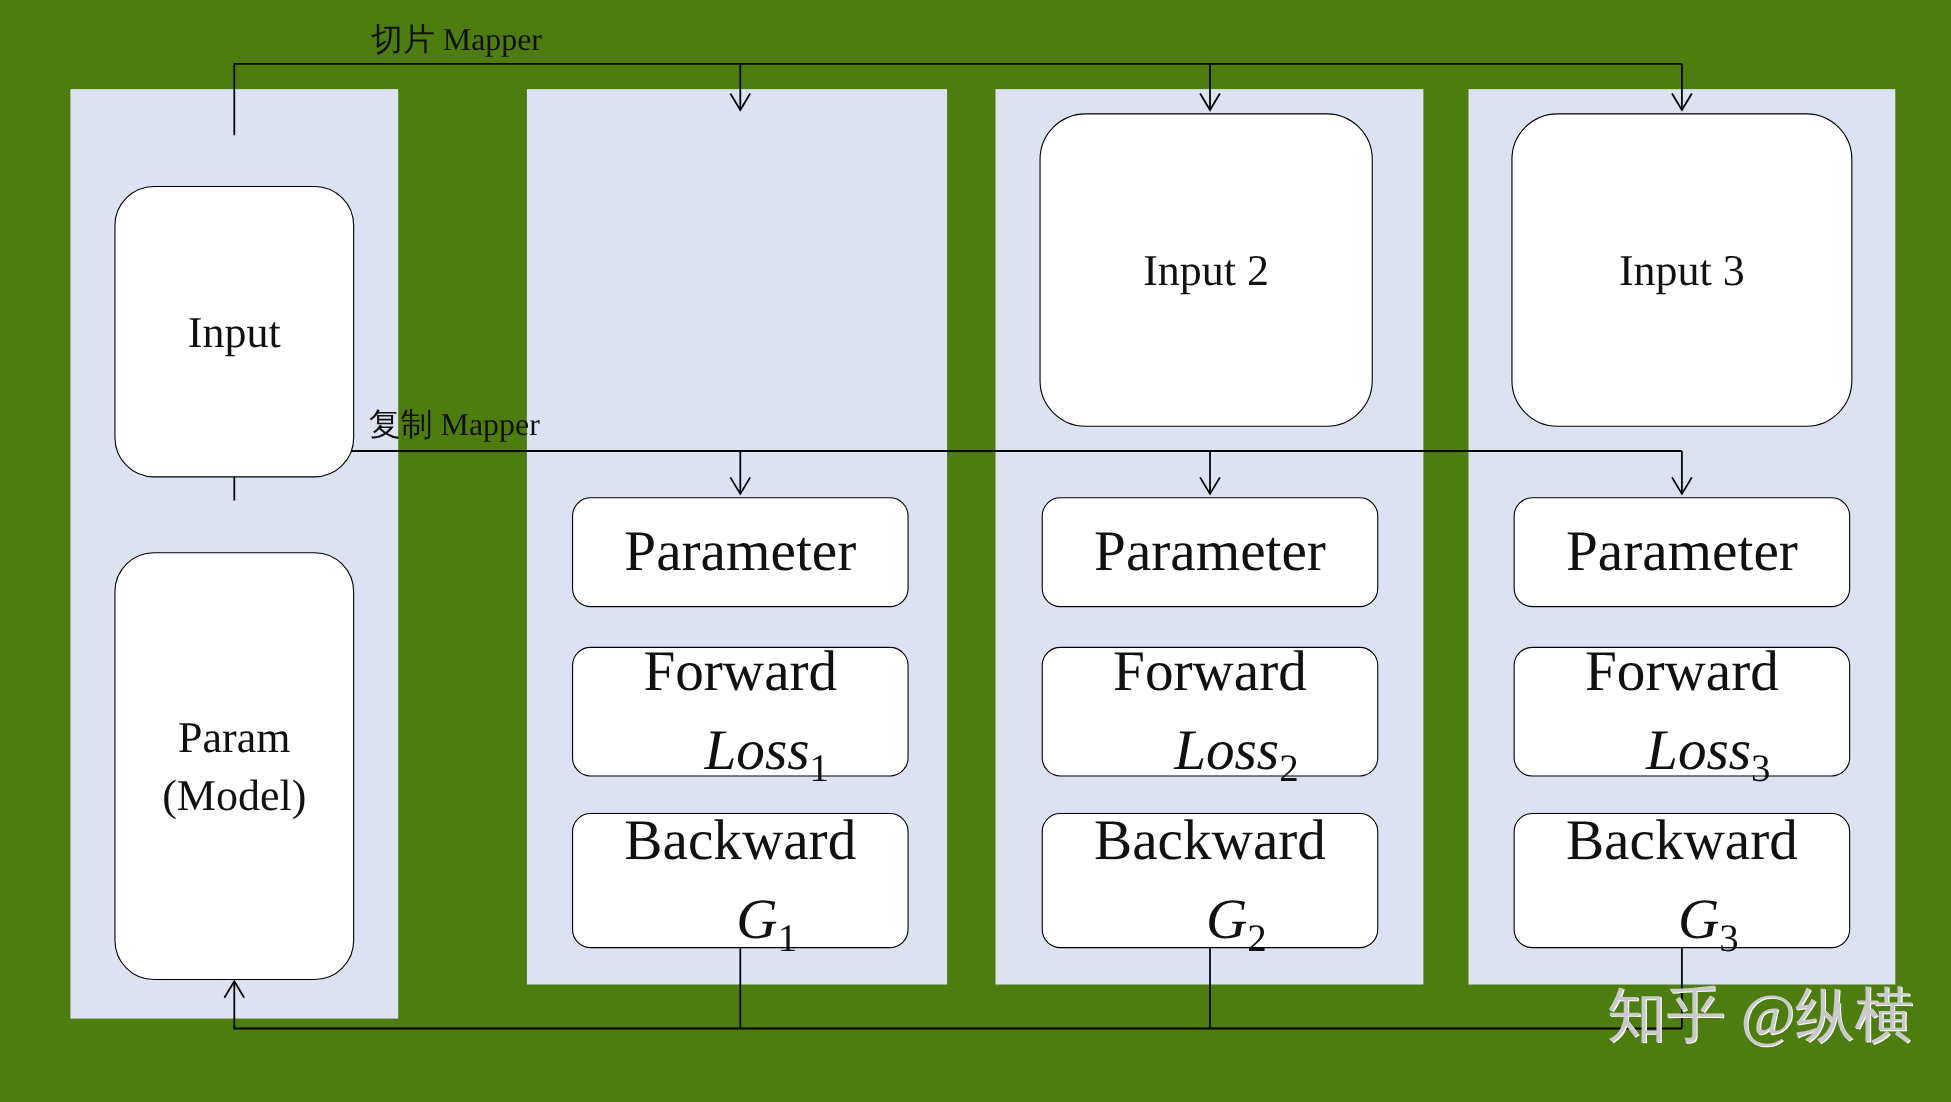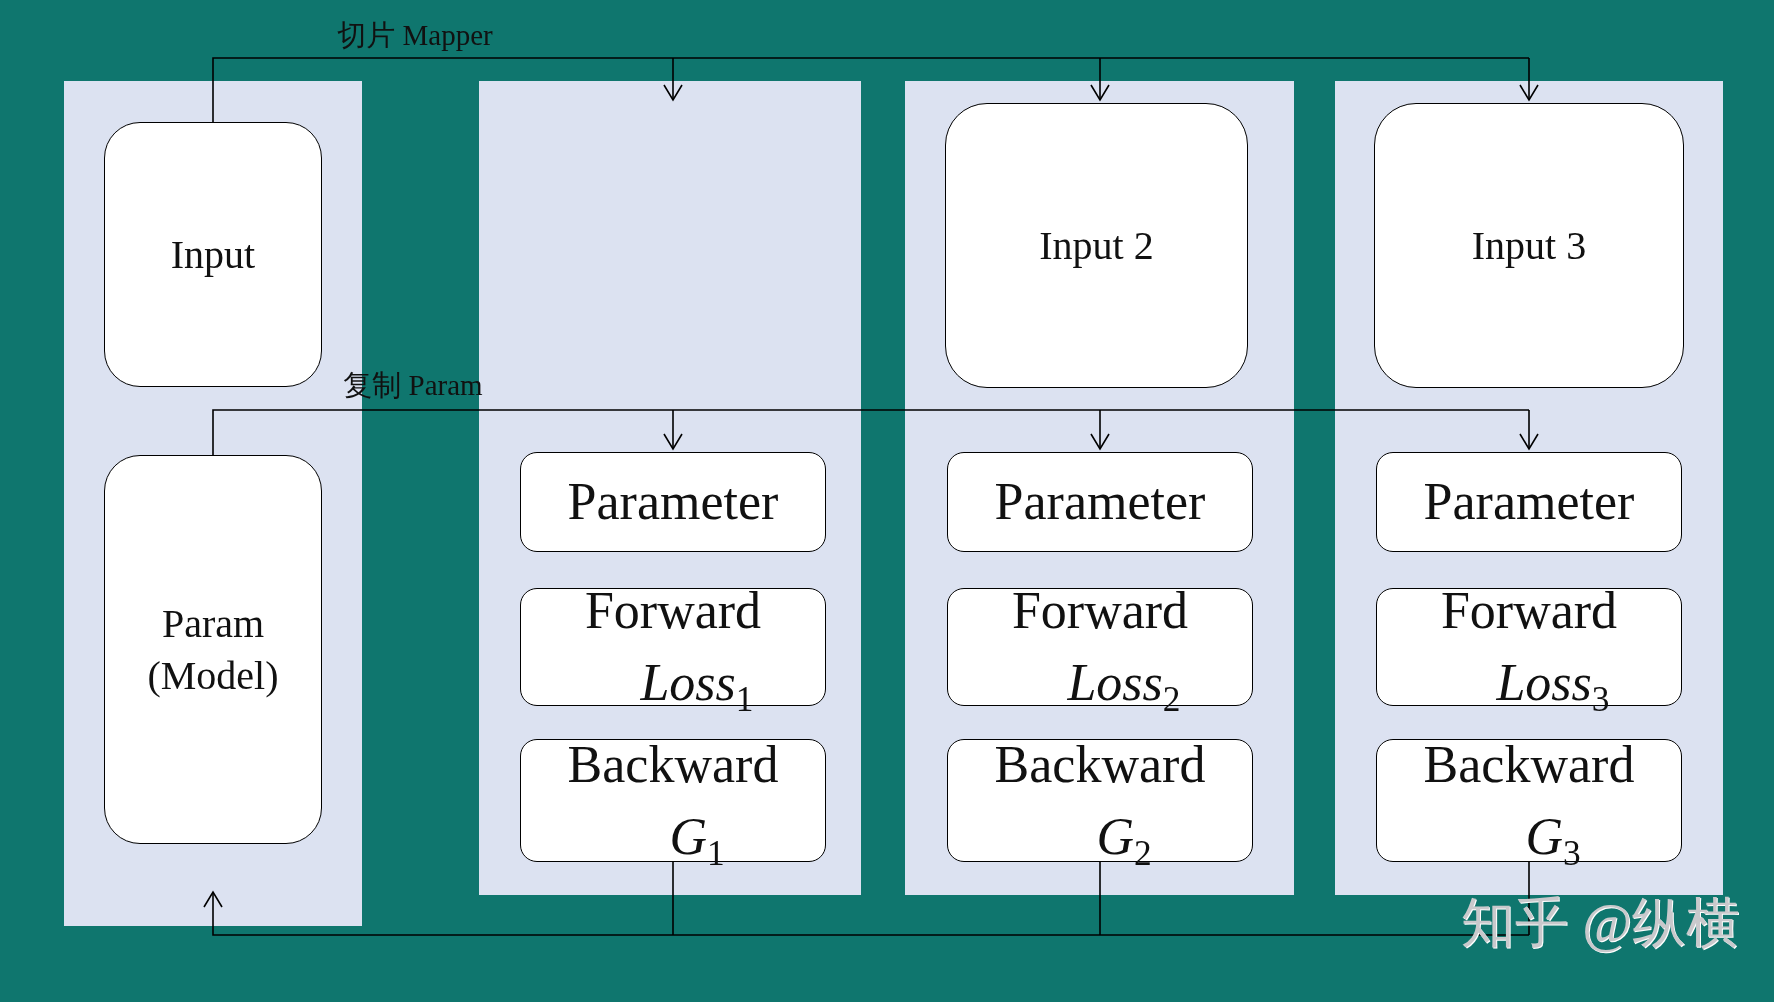--- a/index.html
+++ b/index.html
@@ -7,21 +7,21 @@
     --box-fill:#ffffff;
     --box-border:#000000;
     --line:#000000;
     --text:#111111;
     --watermark:#c9c9cc;
   }
   html,body{margin:0;padding:0;background:#ffffff;}
   .canvas{
     position:relative;
     width:1774px;height:1002px;
-    background:#0f766e;
+    background:#4d7c0f;
     font-family:"Liberation Serif", serif;
     color:var(--text);
     overflow:hidden;
   }
   .colbg{
     position:absolute;
     background:var(--column-bg);
   }
   .box{
     position:absolute;
@@ -30,21 +30,21 @@
     box-sizing:border-box;
     display:flex;
     flex-direction:column;
     align-items:center;
     justify-content:center;
     text-align:center;
   }
   .big-label{font-size:40px;line-height:1.3;}
   .small-box{font-size:52px;line-height:1.38;border-radius:17px;}
   .input-round{border-radius:42px;}
-  .main-round{border-radius:36px;}
+  .main-round{border-radius:36px;margin-top:47px;}
   .flow-label{
     position:absolute;
     font-size:29px;
     text-align:center;
     white-space:nowrap;
     color:var(--text);
   }
   .var i{margin-left:48px;}
   .var sub{font-size:0.68em;font-style:normal;vertical-align:sub;line-height:0;}
   svg.wires{position:absolute;left:0;top:0;color:var(--line);}
@@ -83,21 +83,21 @@
     <polyline points="664,434 673,449 682,434"></polyline>
     <polyline points="1091,434 1100,449 1109,434"></polyline>
     <polyline points="1520,434 1529,449 1538,434"></polyline>
 
     <path d="M673,862 L673,935 M1100,862 L1100,935 M1529,862 L1529,935"></path>
     <path d="M1529,935 L213,935 L213,893"></path>
     <polyline points="204,907 213,892 222,907"></polyline>
   </svg>
 
   <div class="flow-label" style="left:262px;top:16px;width:306px;">切片 Mapper</div>
-  <div class="flow-label" style="left:260px;top:366px;width:306px;">复制 Param</div>
+  <div class="flow-label" style="left:260px;top:366px;width:306px;">复制 Mapper</div>
 
   <div class="box main-round big-label" style="left:104px;top:122px;width:218px;height:265px;">
     <span>Input</span>
   </div>
   <div class="box main-round big-label" style="left:104px;top:455px;width:218px;height:389px;">
     <span>Param</span>
     <span>(Model)</span>
   </div>
 
   <div class="box small-box" style="left:520px;top:452px;width:306px;height:100px;">

